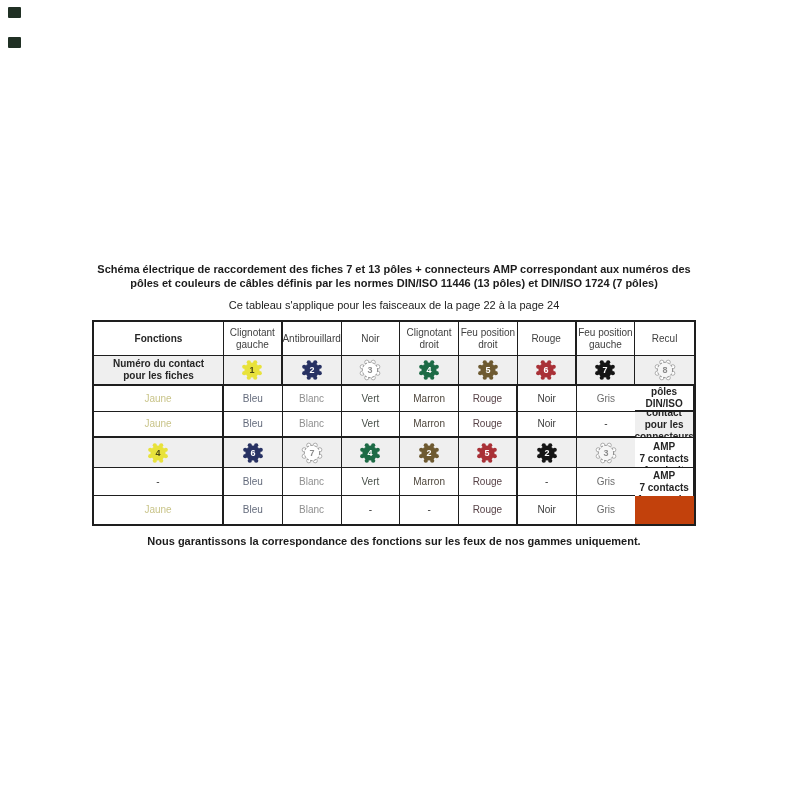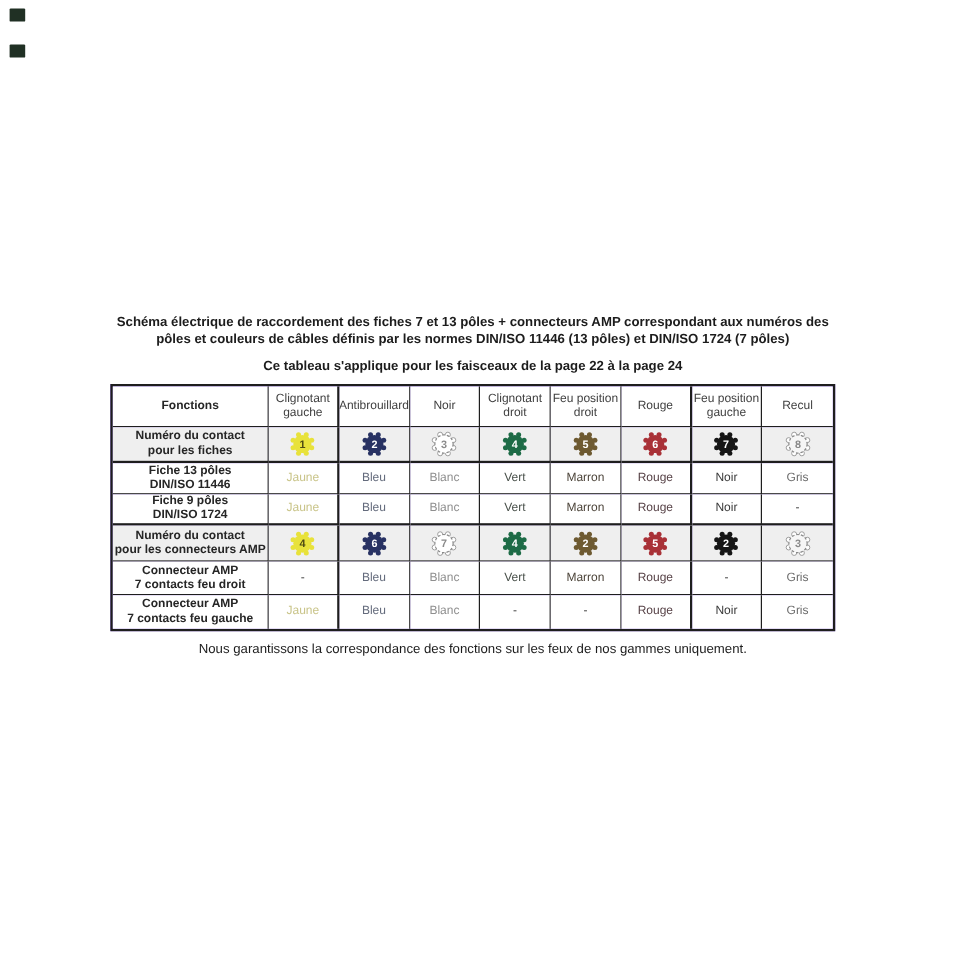--- a/index.html
+++ b/index.html
@@ -9,44 +9,44 @@
   }
   .reg-mark{position:absolute;left:8px;width:13px;height:11px;background:#203024;border-radius:1px;}
   .reg-mark.m1{top:7px;}
   .reg-mark.m2{top:37px;}
   .content{position:absolute;left:92px;top:262px;width:604px;}
   .title{
     font-size:11px;font-weight:bold;line-height:14px;text-align:center;color:#1c1c1c;
     margin:0 2px 9px 2px;
   }
   .subtitle{
-    font-size:11px;font-weight:bold;text-align:center;color:#1c1c1c;margin:0 0 9px 0;
+    font-size:11px;font-weight:normal;text-align:center;color:#1c1c1c;margin:0 0 9px 0;
   }
   .grid{
     display:grid;
     grid-template-columns:130px repeat(8, 1fr);
     grid-template-rows:34px 30px 26px 26px 30px 28px 28px;
     border:2px solid #1e1e1e;
-    background:#8b5cf6;
+    background:#c2410c;
   }
   .cell{
     border-right:1px solid #1e1e1e;border-bottom:1px solid #1e1e1e;
     display:flex;align-items:center;justify-content:center;
     font-size:10px;line-height:12px;text-align:center;
     white-space:pre-line;overflow:hidden;background:#ffffff;
   }
   .cell.last-col{border-right:none;}
   .cell.last-row{border-bottom:none;}
   .cell.thick-r{border-right-width:2px;}
   .cell.thick-b{border-bottom-width:2px;}
   .cell.head{color:#3f3f3f;}
   .cell.label{font-weight:bold;color:#262626;}
   .cell.shaded{background:#efefef;}
   .footer{
-    font-size:11px;font-weight:normal;text-align:center;color:#1c1c1c;margin-top:9px;
+    font-size:11px;font-weight:bold;text-align:center;color:#1c1c1c;margin-top:9px;
   }
 </style>
 </head>
 <body>
 
 <div class="reg-mark m1"></div>
 <div class="reg-mark m2"></div>
 
 <div class="content">
   <p class="title">Schéma électrique de raccordement des fiches 7 et 13 pôles + connecteurs AMP correspondant aux numéros des pôles et couleurs de câbles définis par les normes DIN/ISO 11446 (13 pôles) et DIN/ISO 1724 (7 pôles)</p>
@@ -156,22 +156,20 @@
           <circle cx="15.21" cy="19.76" r="2.1" fill="#ffffff" stroke="#9a9a9a" stroke-width="0.8"></circle>
           <circle cx="8.79" cy="19.76" r="2.1" fill="#ffffff" stroke="#9a9a9a" stroke-width="0.8"></circle>
           <circle cx="4.24" cy="15.21" r="2.1" fill="#ffffff" stroke="#9a9a9a" stroke-width="0.8"></circle>
           <circle cx="4.24" cy="8.79" r="2.1" fill="#ffffff" stroke="#9a9a9a" stroke-width="0.8"></circle>
           <circle cx="8.79" cy="4.24" r="2.1" fill="#ffffff" stroke="#9a9a9a" stroke-width="0.8"></circle>
           <circle cx="15.21" cy="4.24" r="2.1" fill="#ffffff" stroke="#9a9a9a" stroke-width="0.8"></circle>
           <circle cx="19.76" cy="8.79" r="2.1" fill="#ffffff" stroke="#9a9a9a" stroke-width="0.8"></circle>
           <circle cx="12" cy="12" r="7.6" fill="#f6f6f6" stroke="#8a8a8a" stroke-width="1" stroke-dasharray="2.2,1.6"></circle>
           <text x="12" y="12.6" text-anchor="middle" dominant-baseline="middle" font-family="&quot;Liberation Sans&quot;, sans-serif" font-size="9" font-weight="bold" fill="#8a8a8a">8</text>
         </svg></div>
-      <div class="cell label">Fiche 13 pôles
-DIN/ISO 11446</div>
       <div class="cell  thick-r"><span style="color: rgb(201, 196, 137);">Jaune</span></div>
       <div class="cell "><span style="color: rgb(100, 107, 124);">Bleu</span></div>
       <div class="cell "><span style="color: rgb(143, 143, 143);">Blanc</span></div>
       <div class="cell "><span style="color: rgb(73, 80, 74);">Vert</span></div>
       <div class="cell "><span style="color: rgb(78, 70, 60);">Marron</span></div>
       <div class="cell  thick-r"><span style="color: rgb(87, 66, 71);">Rouge</span></div>
       <div class="cell "><span style="color: rgb(58, 58, 58);">Noir</span></div>
       <div class="cell  last-col"><span style="color: rgb(109, 109, 109);">Gris</span></div>
       <div class="cell label thick-b">Fiche 9 pôles
 DIN/ISO 1724</div>

